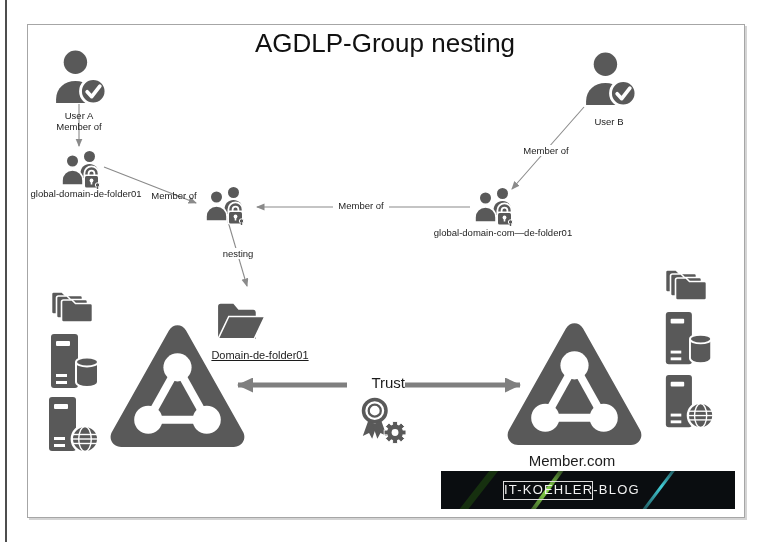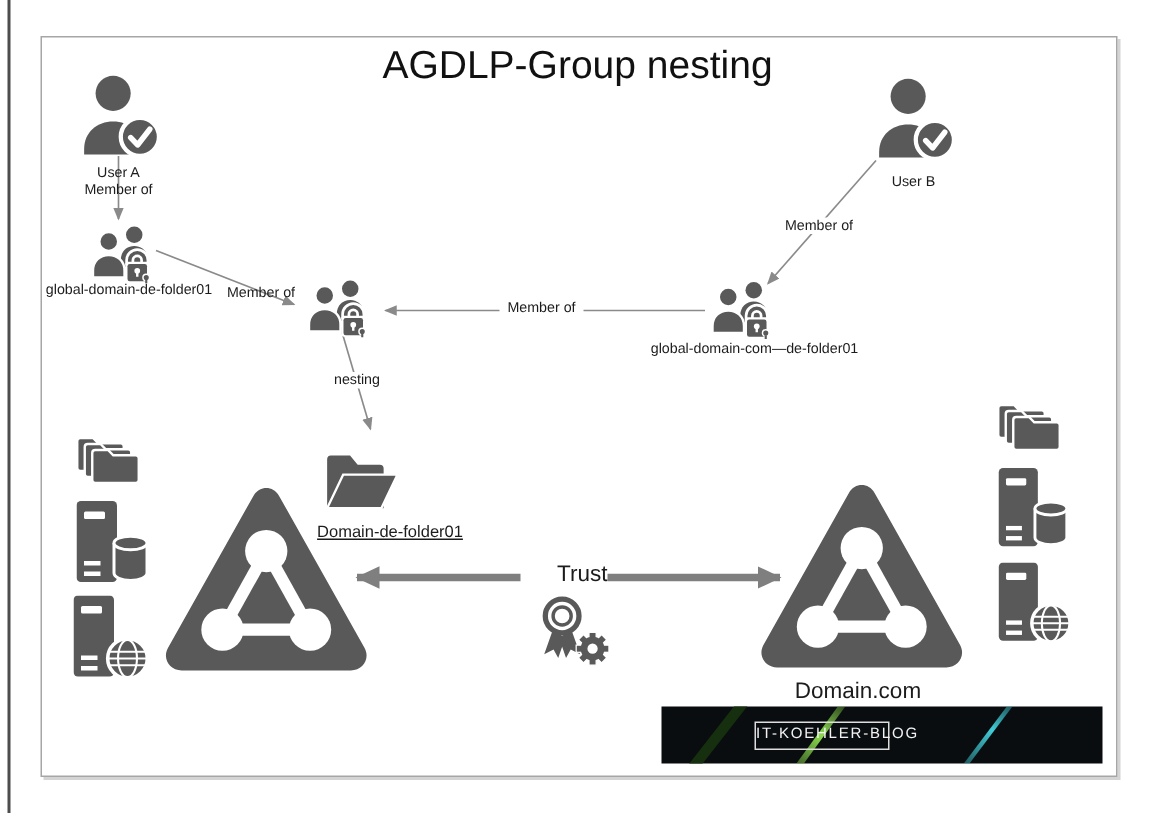--- a/index.html
+++ b/index.html
@@ -20,21 +20,21 @@
   .connectors line{stroke:#8a8a8a;stroke-width:1.1;}
   .connectors line.trust{stroke:#7f7f7f;stroke-width:5;}
   .banner{position:absolute;left:441px;top:471px;width:294px;height:38px;background:#0a0d10;overflow:hidden;}
   .streak{position:absolute;}
   .streak.dark{left:32px;top:-14px;width:7px;height:72px;background:#16300f;transform:rotate(38deg);}
   .streak.green{left:102px;top:-16px;width:3.5px;height:76px;transform:rotate(36deg);
       background:linear-gradient(to top, rgba(70,140,30,0.05), #8bdb4d 55%, rgba(40,90,20,0.1));}
   .streak.teal{left:214px;top:-18px;width:3px;height:80px;transform:rotate(37deg);
       background:linear-gradient(to top, rgba(20,80,90,0.05), #41ccd6 60%, rgba(20,80,90,0.1));}
   .banner-box{position:absolute;left:62px;top:10px;width:88px;height:17px;border:1px solid #dedede;
-      color:#f2f2f2;font-size:10px;letter-spacing:1.2px;text-align:center;line-height:16px;white-space:nowrap;}
+      color:#f2f2f2;font-size:13px;letter-spacing:1.2px;text-align:center;line-height:16px;white-space:nowrap;}
 </style>
 </head>
 <body>
 
 <div class="canvas">
   <div class="window-edge"></div>
   <div class="slide"></div>
 
   <svg class="connectors">
     <defs>
@@ -161,21 +161,21 @@
       <g stroke="#fff" stroke-width="8">
         <line x1="70" y1="46" x2="41" y2="98"></line>
         <line x1="70" y1="46" x2="99" y2="98"></line>
         <line x1="41" y1="98" x2="99" y2="98"></line>
       </g>
       <circle cx="70" cy="46" r="14" fill="#fff"></circle>
       <circle cx="41" cy="98" r="14" fill="#fff"></circle>
       <circle cx="99" cy="98" r="14" fill="#fff"></circle>
     </svg>
   </div>
-  <div class="lbl lg" style="left:518px;top:452px;width:108px;">Domain.com</div>
+  <div class="lbl lg" style="left:518px;top:452px;width:108px;">Member.com</div>
 
   <div class="lbl lg bg" style="left:347px;top:374px;width:58px;text-align:right;">Trust</div>
   <div class="ico" style="left:355px;top:396px;width:52px;height:48px;">
     <svg viewBox="0 0 50 46" fill="#595959">
       <circle cx="19" cy="14" r="10.8" fill="none" stroke="#595959" stroke-width="3.4"></circle>
       <circle cx="19" cy="14" r="5.8" fill="none" stroke="#595959" stroke-width="2.2"></circle>
       <path d="M13 23 L7.5 38.5 L13.5 35.5 L16.5 41 L21 28 Z"></path>
       <path d="M25 23 L30.5 38.5 L24.5 35.5 L21.5 41 L17 28 Z"></path>
       <g stroke="#fff" stroke-width="0.8">
         <rect x="36.2" y="24.5" width="4.6" height="5.5" transform="rotate(0 38.5 35)"></rect>

